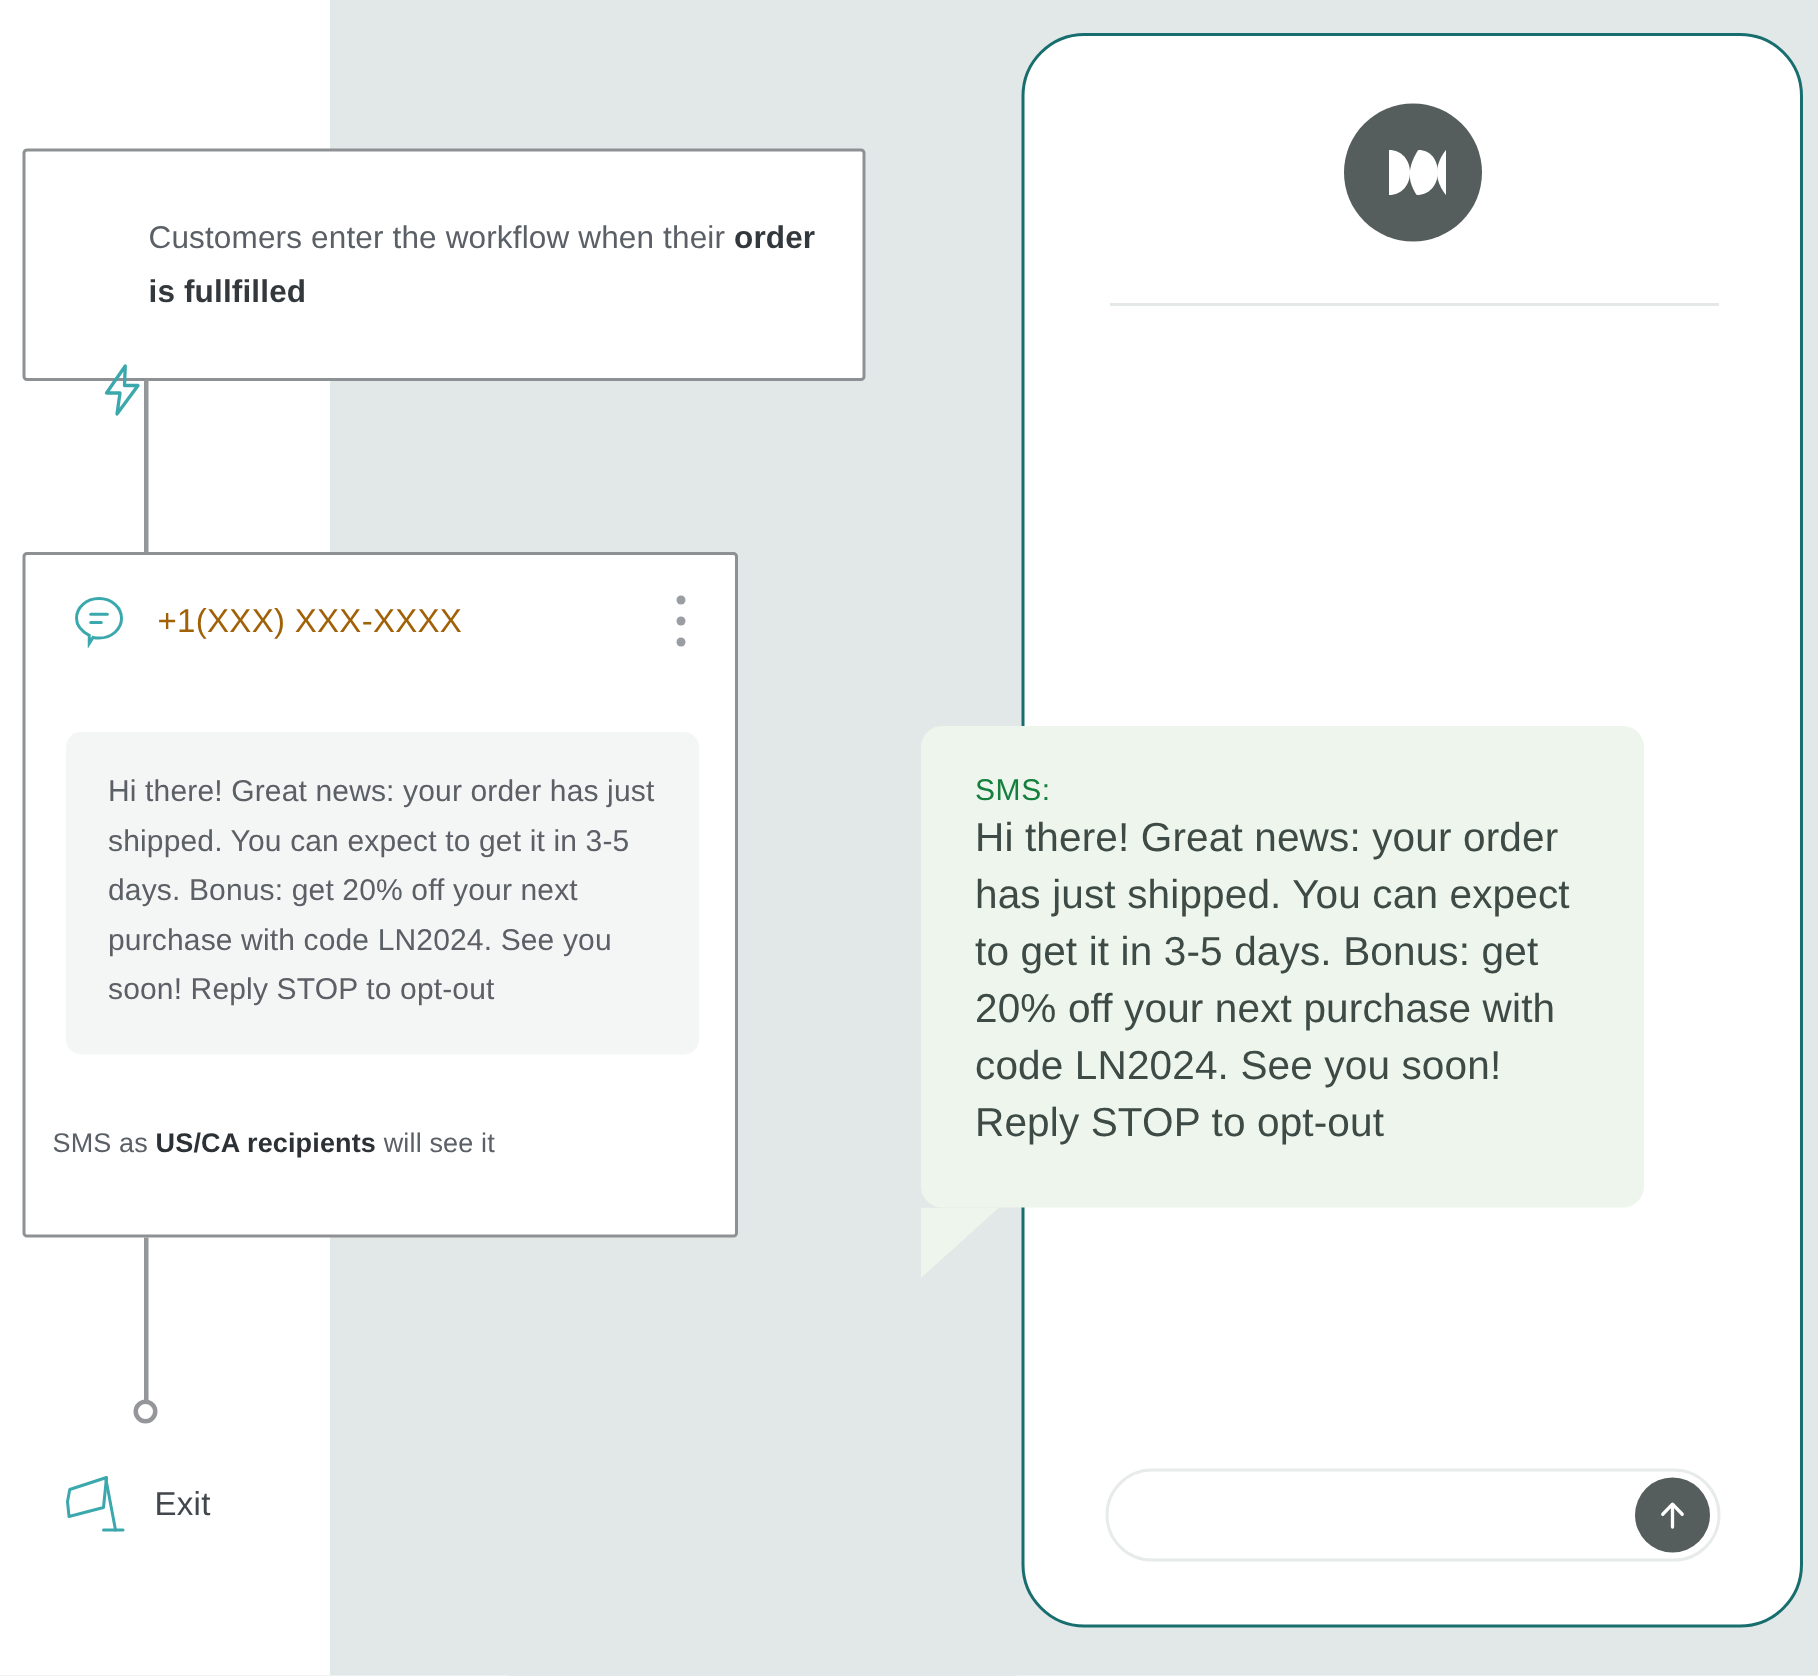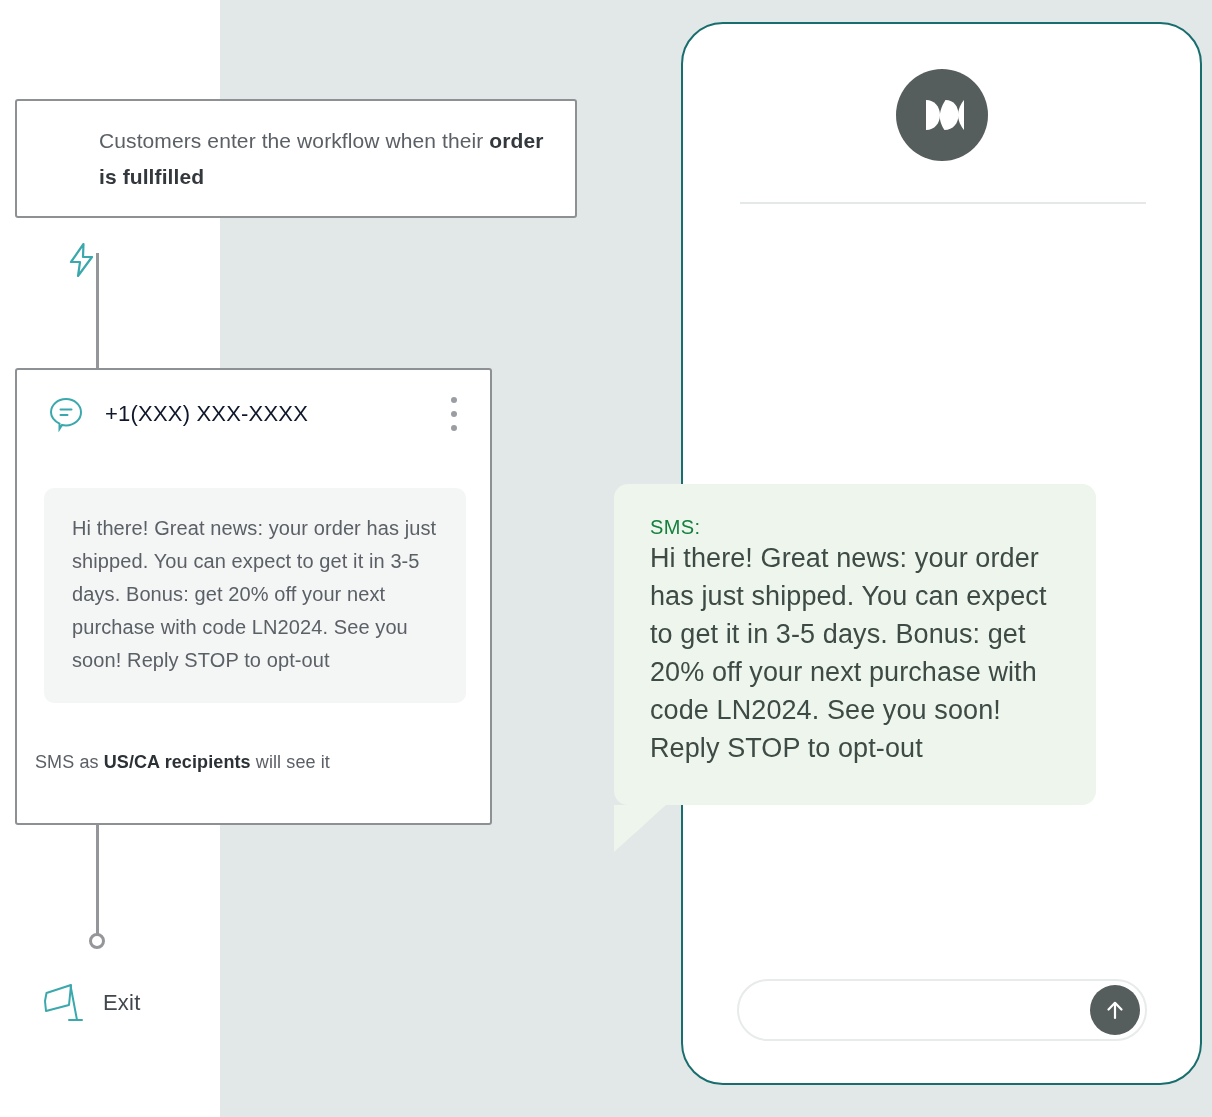--- a/index.html
+++ b/index.html
@@ -46,21 +46,21 @@
     width: 16px; height: 16px;
     border: 3px solid #949699;
     border-radius: 50%;
     background: #ffffff;
   }
 
   
   .trigger-card {
     position: absolute;
     left: 15px; top: 99px;
-    width: 562px; height: 119px;
+    width: 562px; height: 155px;
     background: #ffffff;
     border: 2px solid #8e9194;
     border-radius: 3px;
     display: flex;
     align-items: center;
     padding: 0 28px 0 46px;
   }
 
   .bolt-icon {
     position: absolute;
@@ -96,21 +96,21 @@
     width: 100%; height: 88px;
     display: flex;
     align-items: center;
     padding: 0 24px 0 31px;
   }
 
   .chat-icon { width: 36px; height: 36px; flex: 0 0 auto; }
 
   .phone-number {
     font-size: 22px;
-    color: #0f172a;
+    color: #a16207;
     margin-left: 21px;
     letter-spacing: 0.2px;
     flex: 1 1 auto;
   }
 
   .kebab-menu {
     width: 24px; height: 34px;
     display: flex;
     flex-direction: column;
     align-items: center;

